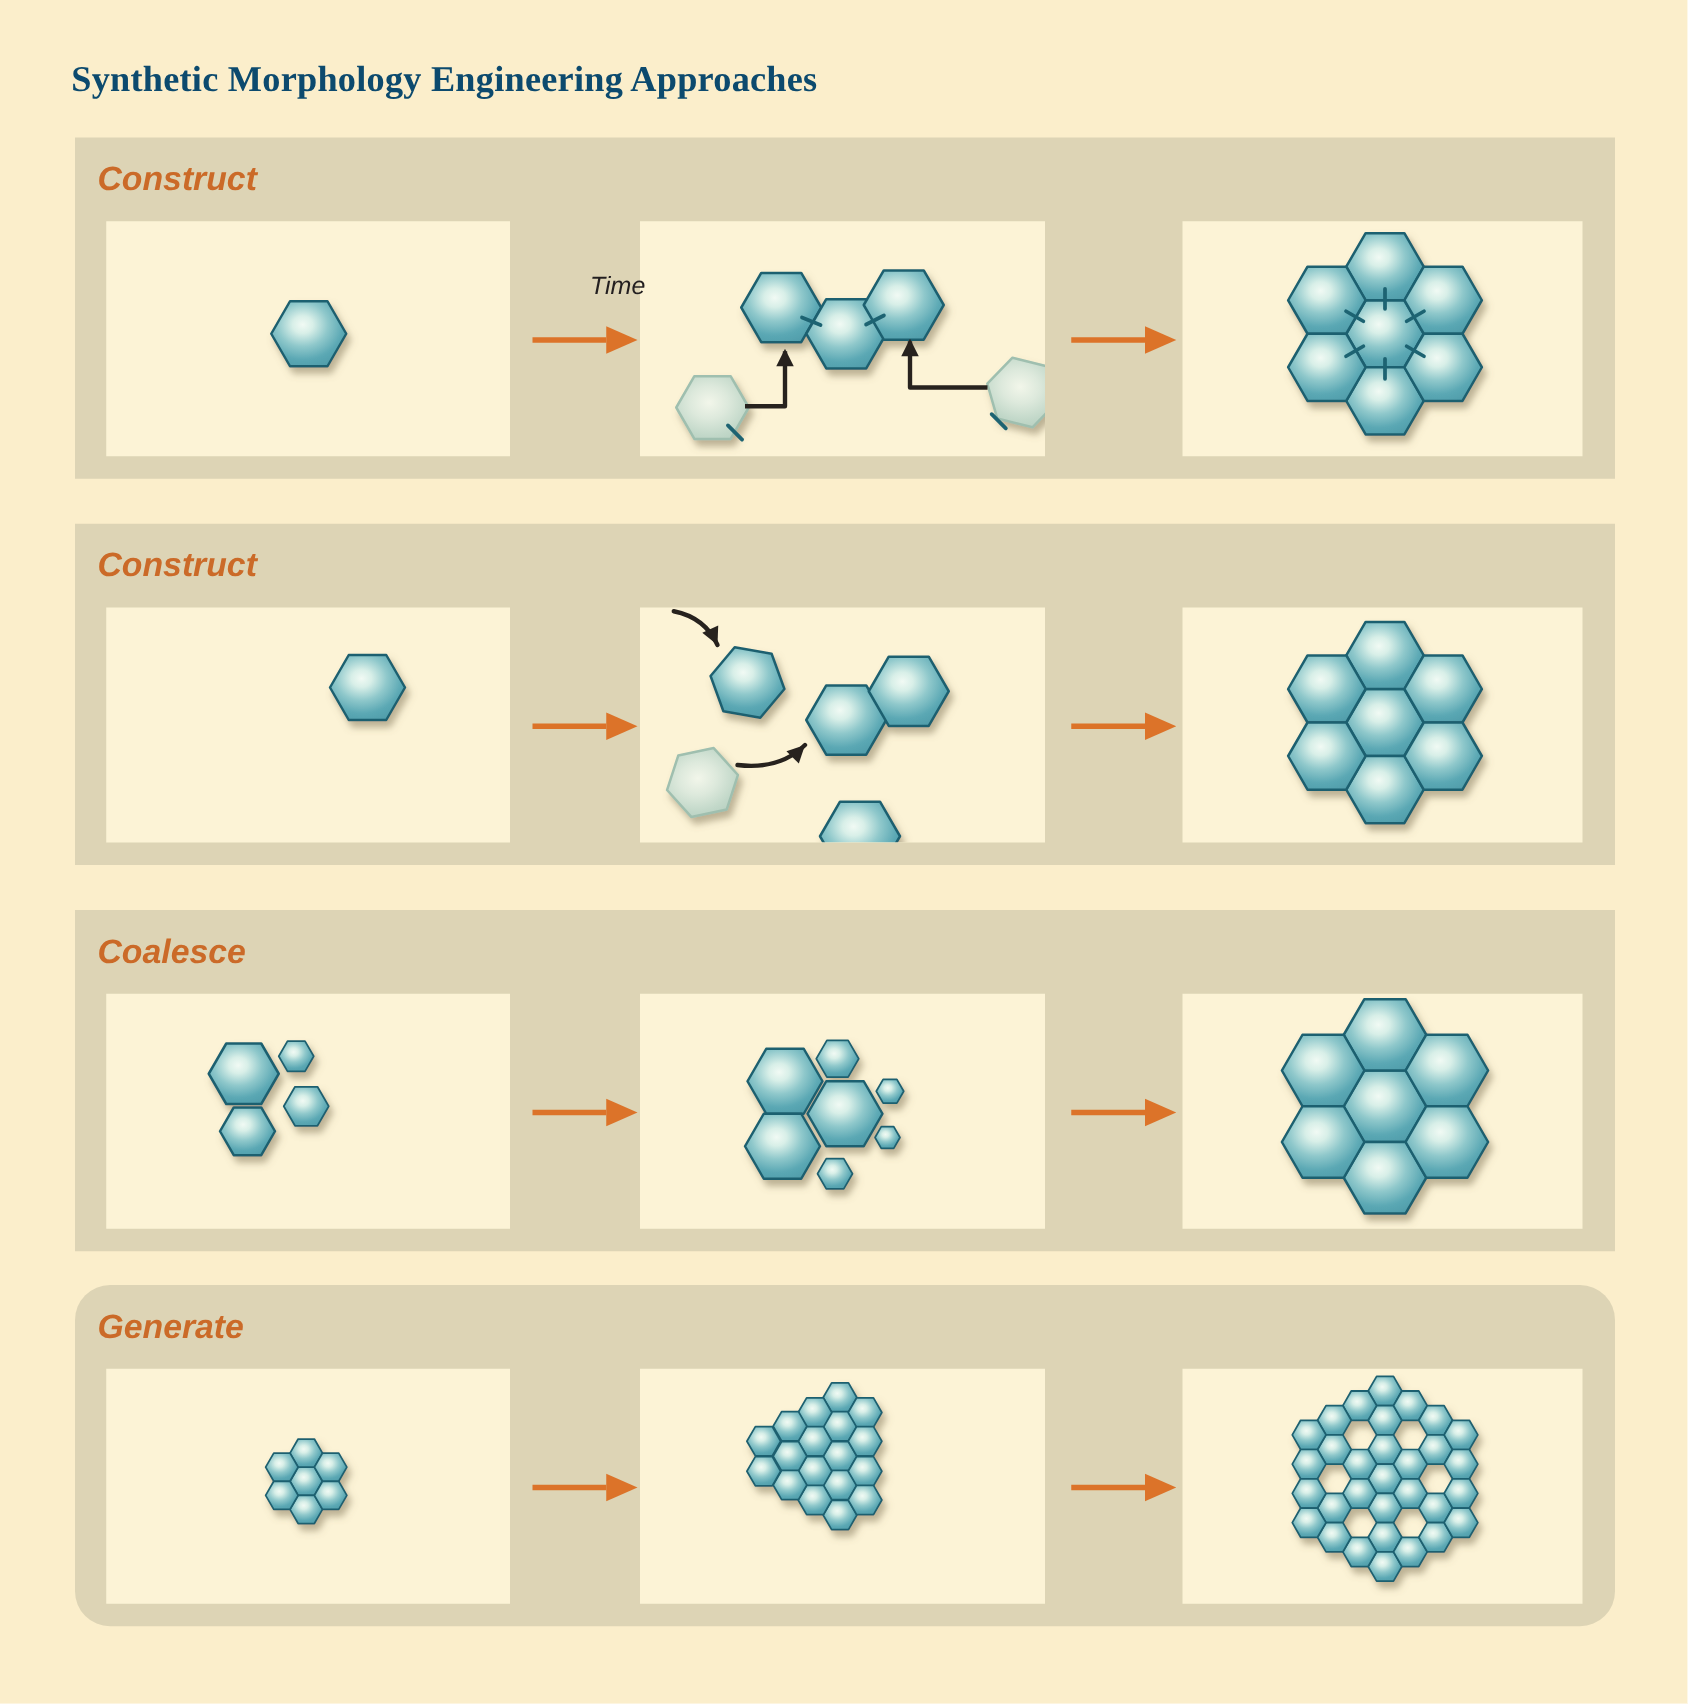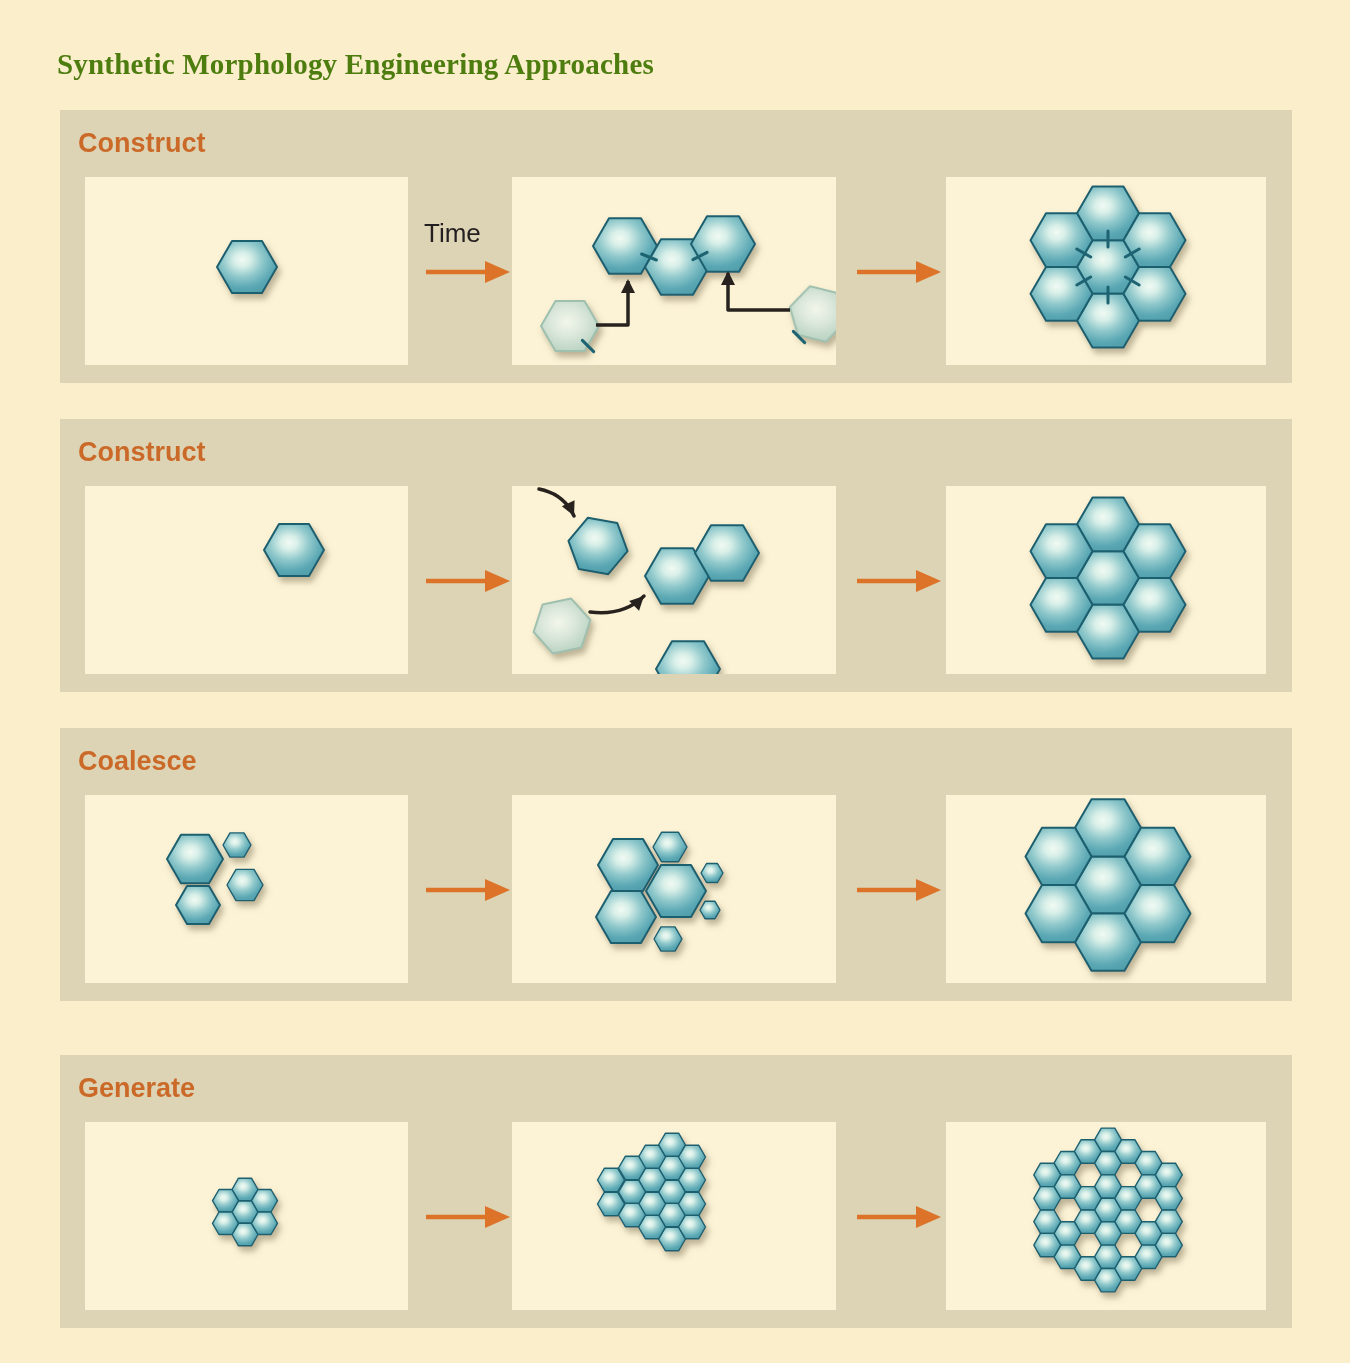--- a/index.html
+++ b/index.html
@@ -6,39 +6,40 @@
   #canvas{
     position:relative;
     width:1350px;height:1363px;
     background:#FBEECB;
     overflow:hidden;
     font-family:"Liberation Sans", sans-serif;
   }
   #page-title{
     position:absolute;left:57px;top:48px;
     font-family:"Liberation Serif", serif;
-    font-weight:bold;font-size:29px;color:#4d7c0f;
+    font-weight:bold;font-size:29px;color:#0c4a6e;
     letter-spacing:0.2px;
   }
   .band{
     position:absolute;left:60px;width:1232px;height:273px;
     background:#DDD4B5;
+    font-style:italic;
   }
   .row-label{
     position:absolute;left:18px;top:18px;
     font-weight:bold;font-size:27px;color:#CB6A28;
   }
   .panel{
     position:absolute;top:67px;height:188px;
     background:#FCF3D6;overflow:hidden;
   }
   .panel svg{position:absolute;left:0;top:0;}
   .flow-arrow{position:absolute;}
   .time-label{
-    position:absolute;font-size:26px;color:#231f20;
+    position:absolute;font-size:20px;color:#231f20;margin-left:48px;
   }
 </style>
 </head>
 <body>
 
 <div id="canvas">
   <div id="page-title">Synthetic Morphology Engineering Approaches</div>
   <div id="rows-root">
       <div class="band" style="top: 110px;">
         <div class="row-label">Construct</div>
@@ -353,21 +354,21 @@
         </div>
         <svg width="90" height="26" viewBox="0 0 90 26" class="flow-arrow" style="left: 362px; top: 149px;">
           <line x1="4" y1="13" x2="63" y2="13" stroke="#DC7329" stroke-width="4.5"></line>
           <path d="M63,2 L88,13 L63,24 Z" fill="#DC7329"></path>
         </svg>
         <svg width="90" height="26" viewBox="0 0 90 26" class="flow-arrow" style="left: 793px; top: 149px;">
           <line x1="4" y1="13" x2="63" y2="13" stroke="#DC7329" stroke-width="4.5"></line>
           <path d="M63,2 L88,13 L63,24 Z" fill="#DC7329"></path>
         </svg>
       </div>
-      <div class="band" style="top: 1055px;">
+      <div class="band" style="top: 1028px; border-radius: 28px;">
         <div class="row-label">Generate</div>
         <div class="panel" style="left: 25px; width: 323px;">
           <svg width="323" height="188" viewBox="0 0 323 188">
             <defs>
               <radialGradient id="gtr3p0" cx="42%" cy="36%" r="75%">
                 <stop offset="0%" stop-color="#F1FAF4"></stop>
                 <stop offset="18%" stop-color="#D8EFE8"></stop>
                 <stop offset="45%" stop-color="#8FC8CB"></stop>
                 <stop offset="72%" stop-color="#5BA8B4"></stop>
                 <stop offset="100%" stop-color="#4C99A7"></stop>

